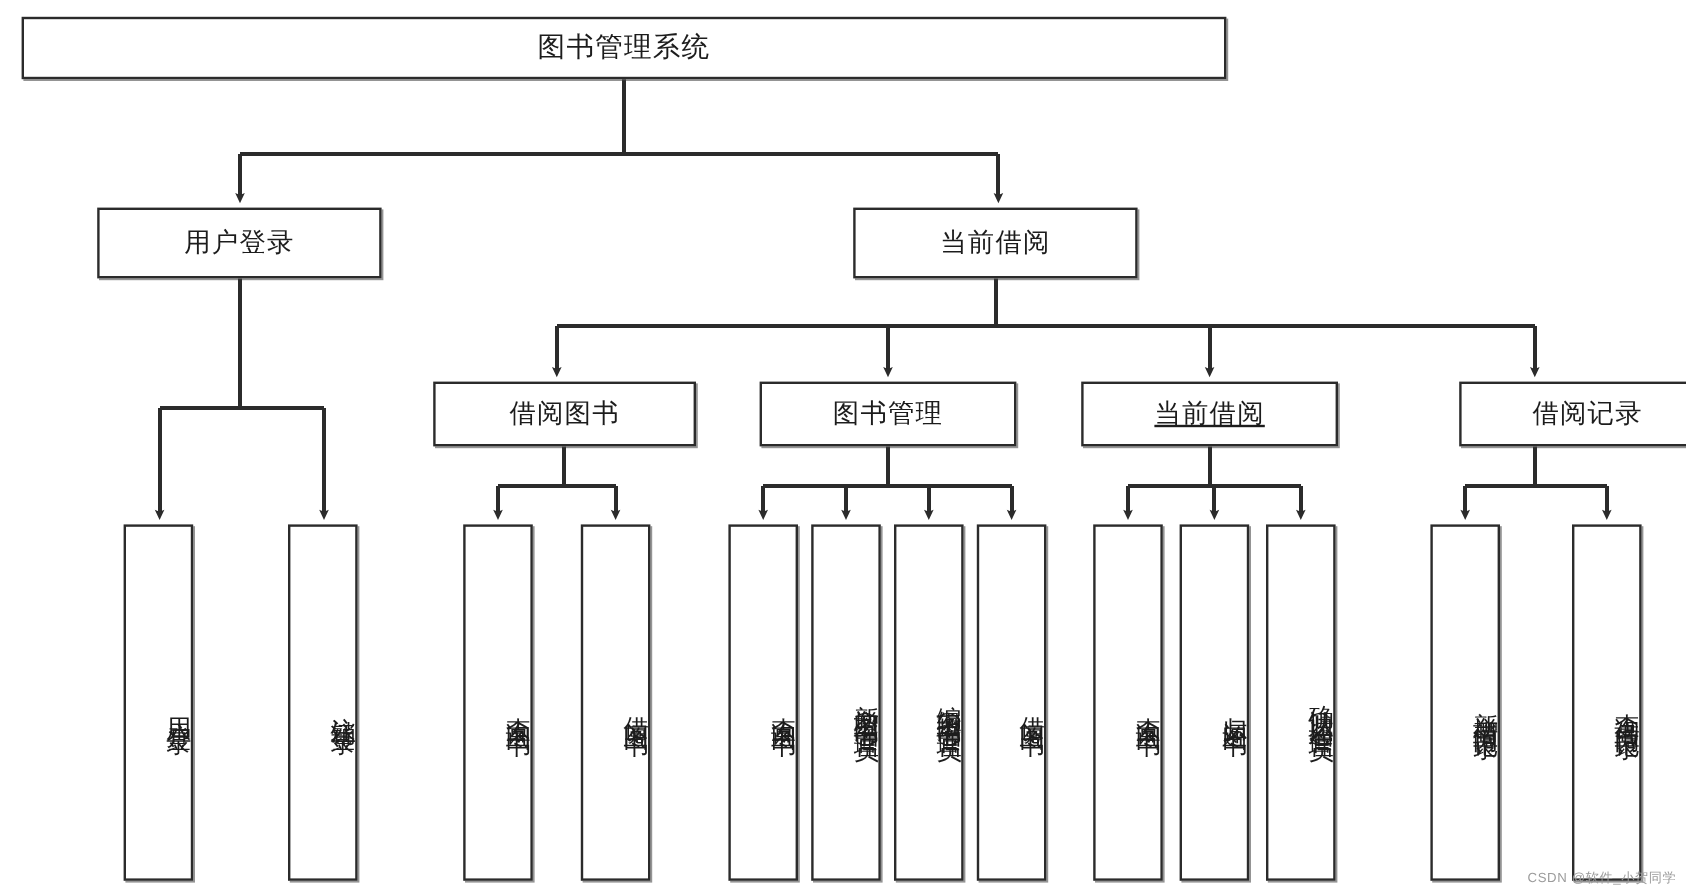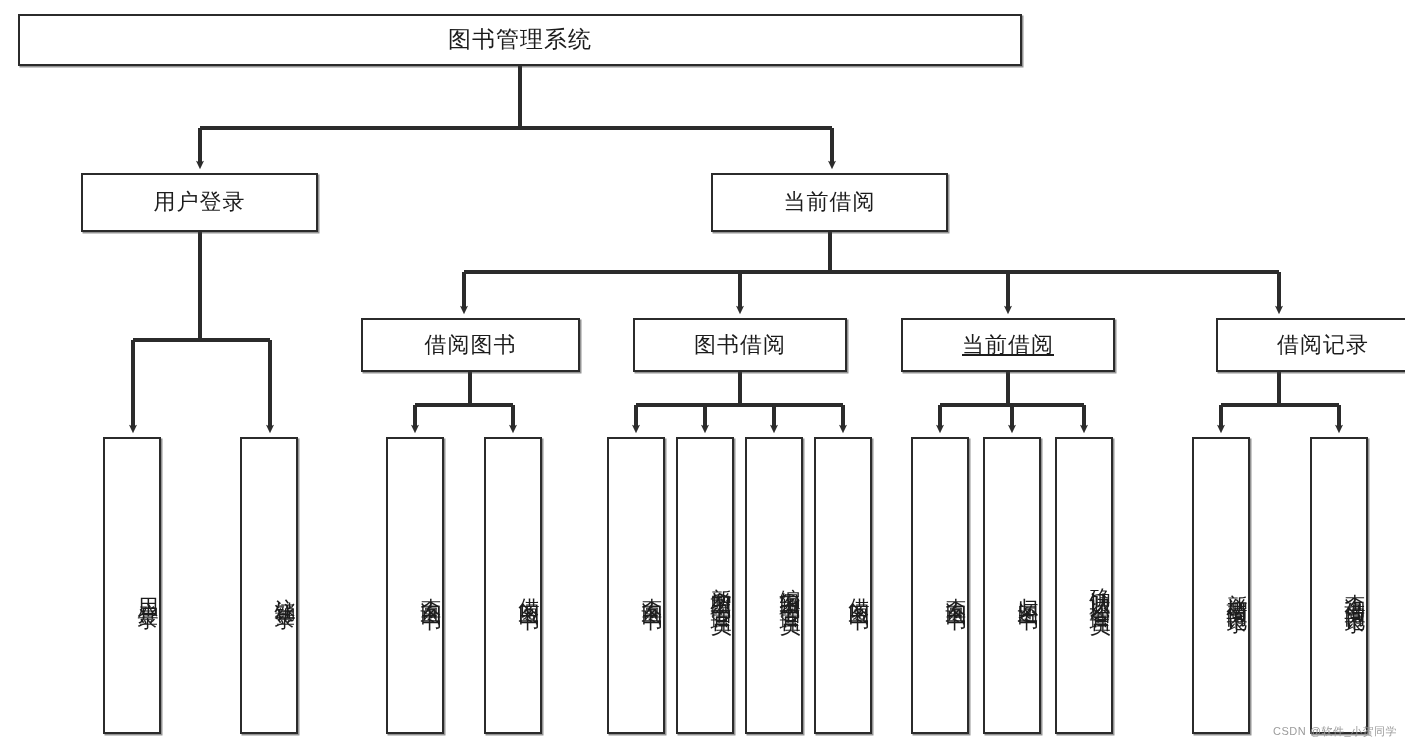--- a/index.html
+++ b/index.html
@@ -134,21 +134,21 @@
     <span>用户登录</span>
   </div>
   <div class="node horiz" style="left:711px; top:173px; width:237px; height:59px;">
     <span>当前借阅</span>
   </div>
 
   <div class="node horiz" style="left:361px; top:318px; width:219px; height:54px;">
     <span>借阅图书</span>
   </div>
   <div class="node horiz" style="left:633px; top:318px; width:214px; height:54px;">
-    <span>图书借阅</span>
+    <span>图书管理</span>
   </div>
   <div class="node horiz" style="left:901px; top:318px; width:214px; height:54px;text-decoration:underline;">
     <span>当前借阅</span>
   </div>
   <div class="node horiz" style="left:1216px; top:318px; width:214px; height:54px;">
     <span>借阅记录</span>
   </div>
 
   <div class="node leaf" style="left:103px; top:437px; width:58px; height:297px;">
     <span class="leaf-text">用户登录</span>

